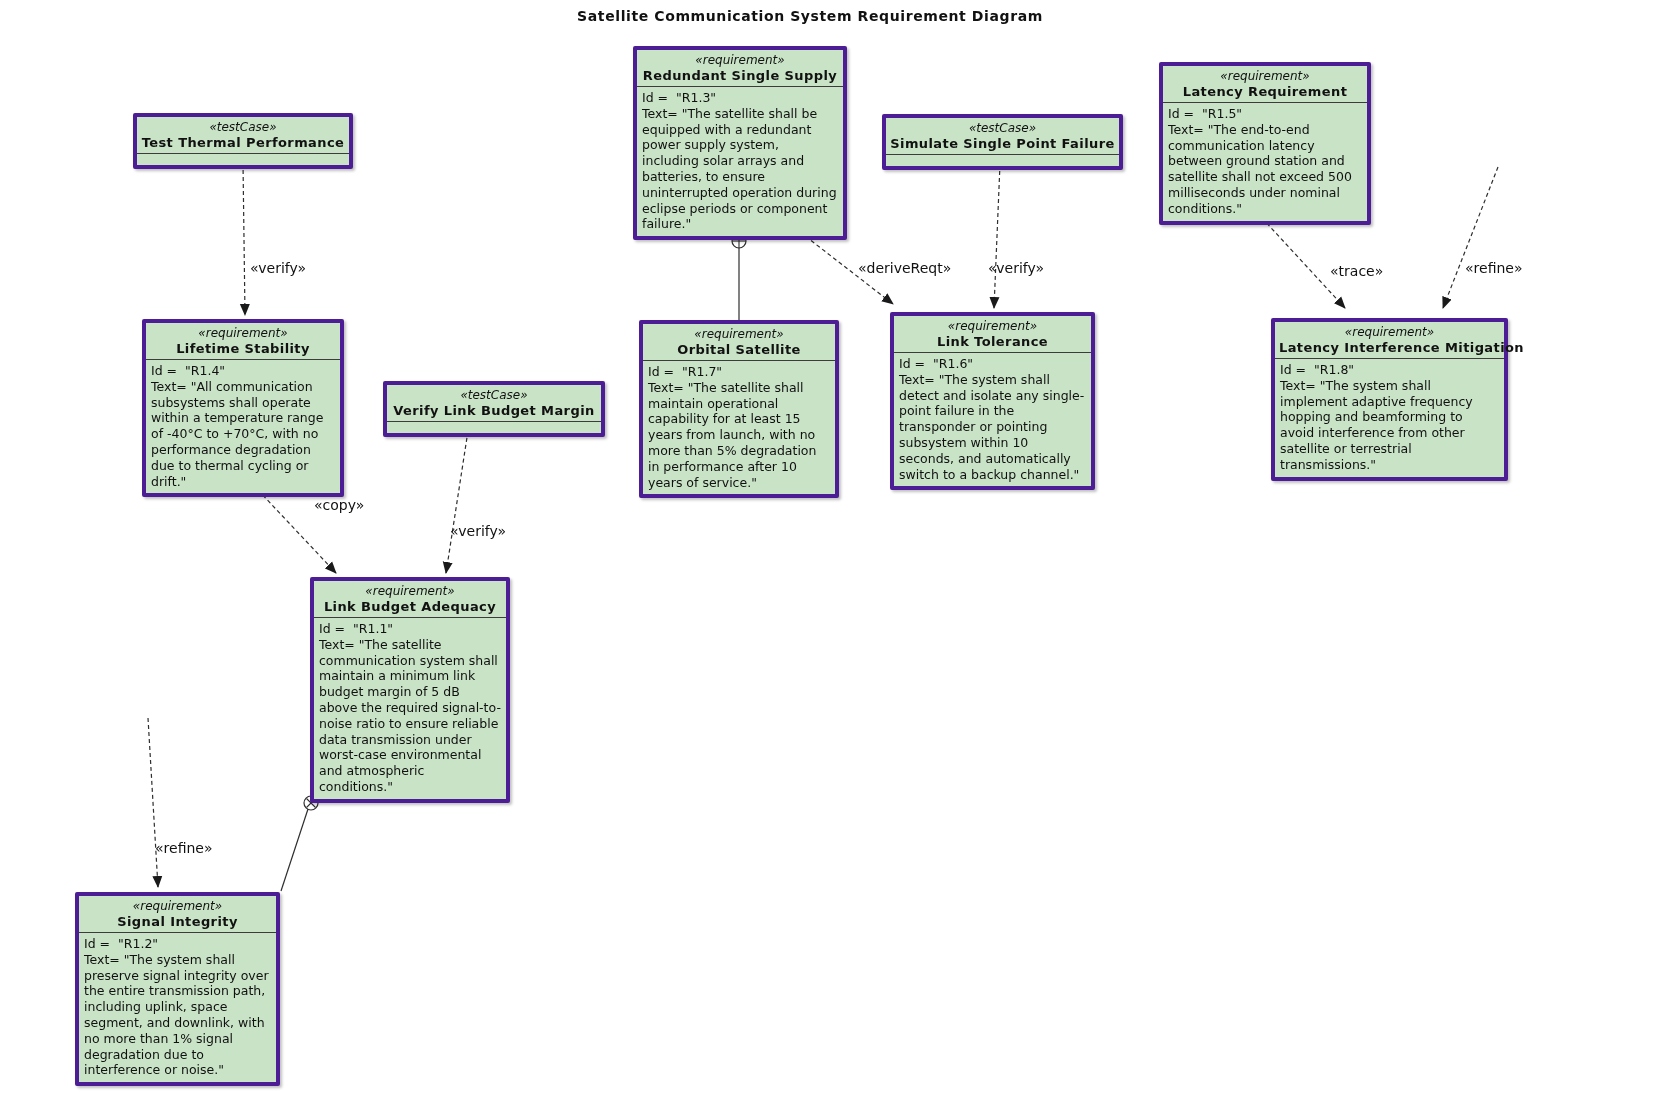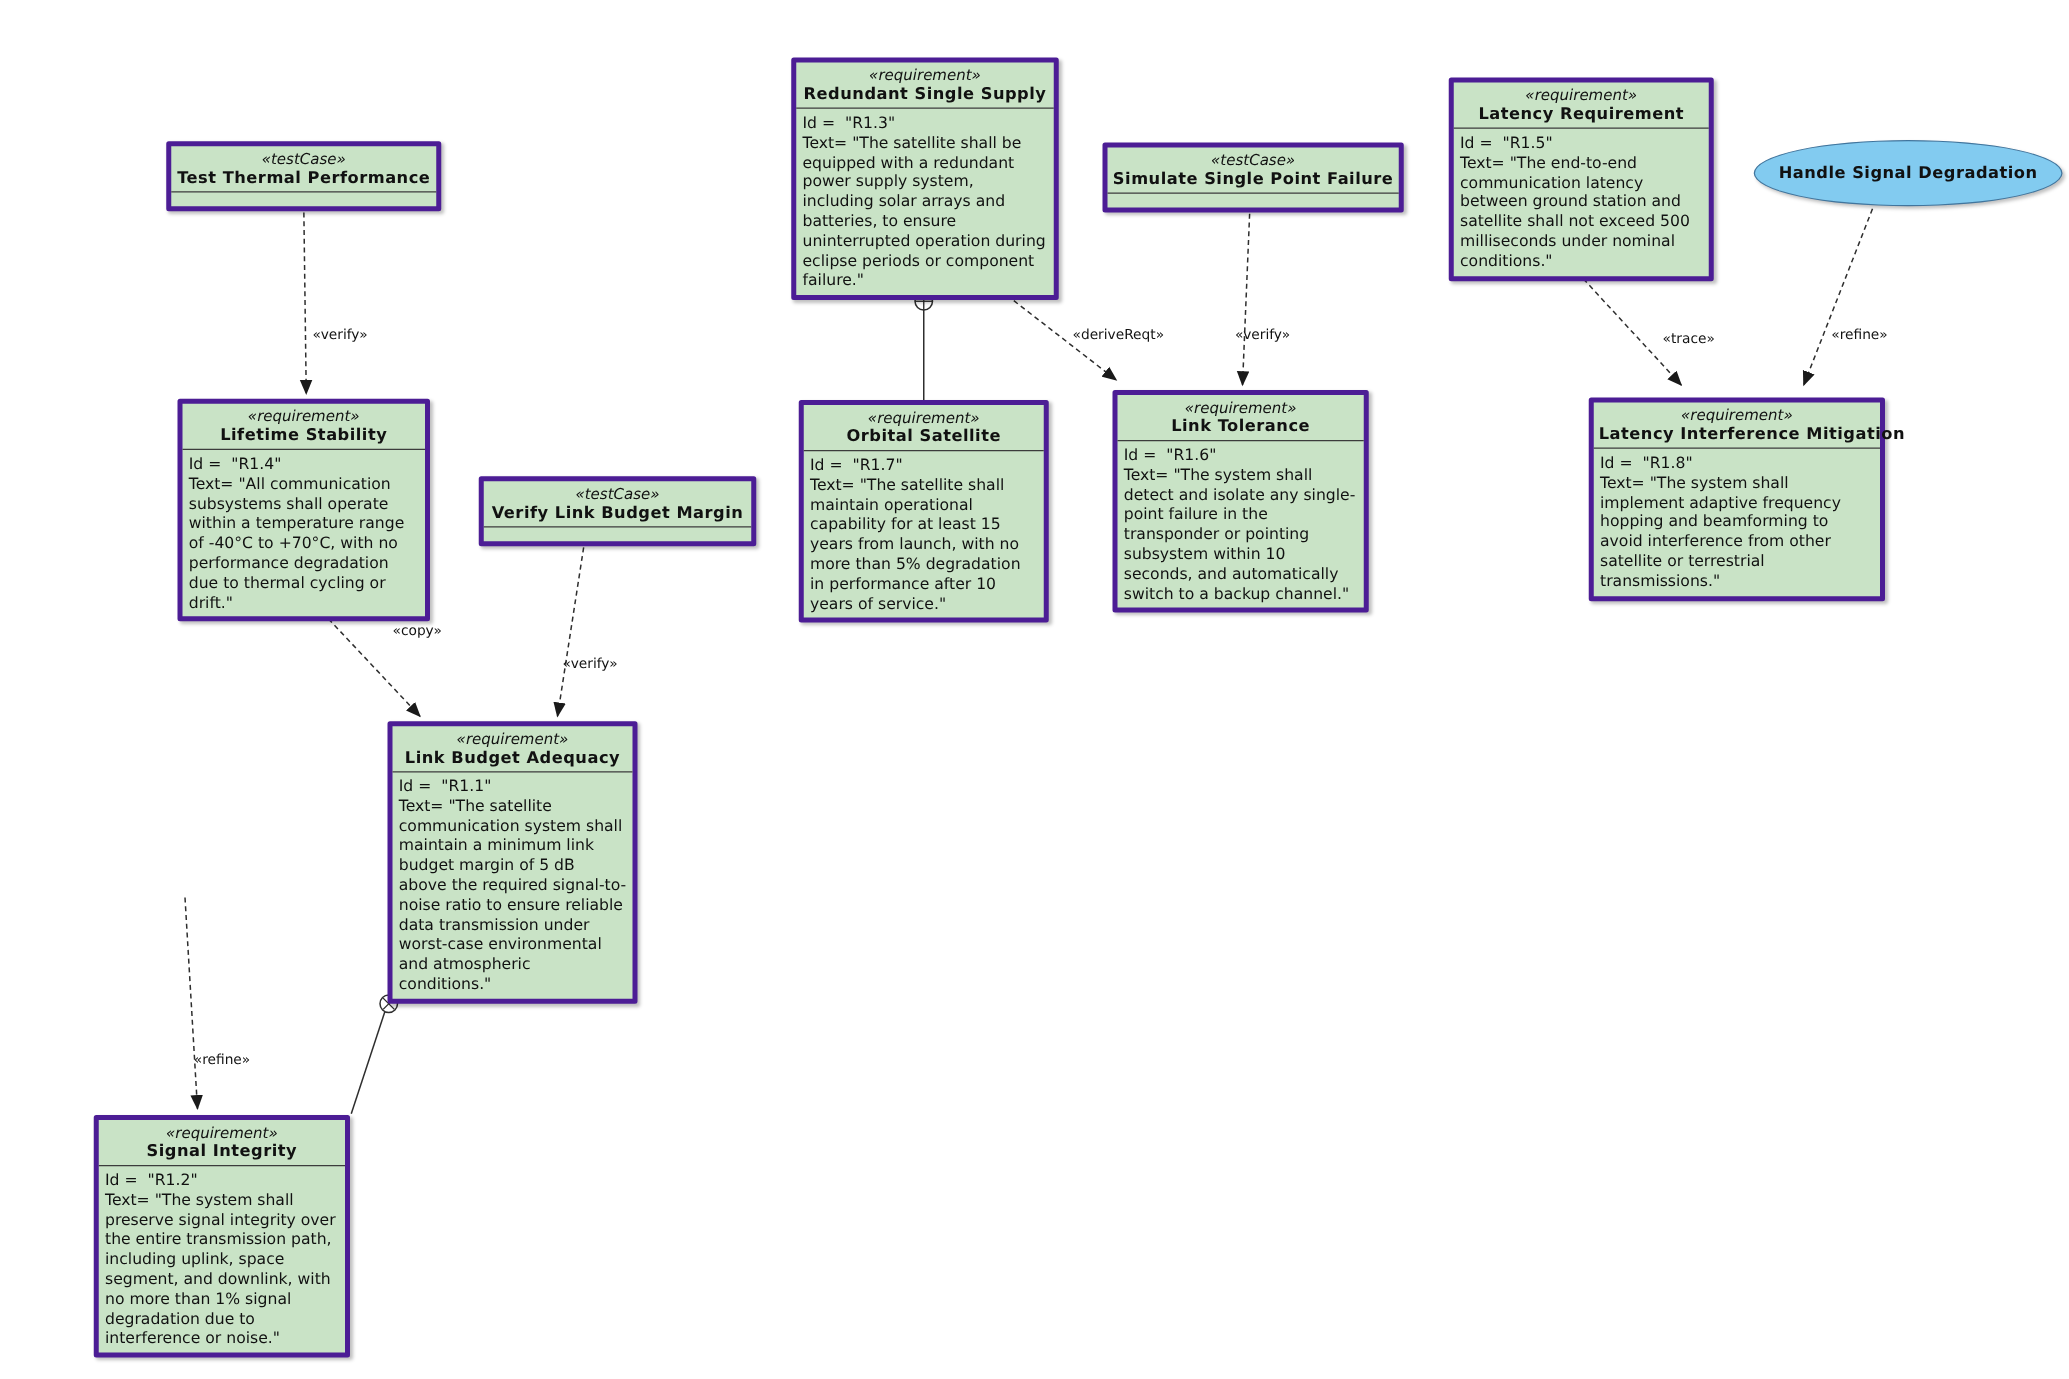--- a/index.html
+++ b/index.html
@@ -26,27 +26,28 @@
     font-size:12.5px; line-height:15.8px; text-align:left;
   }
   .idl { white-space:pre-wrap; }
   .empty-compartment { border-top:1px solid #3c3c3c; height:11px; }
   .usecase {
     position:absolute; background:#82cbf0; border:1.5px solid #41759d;
     border-radius:50%; display:flex; align-items:center; justify-content:center;
     font-weight:bold; font-size:13px; letter-spacing:0.4px; text-align:center;
     box-shadow:2px 2px 3px rgba(0,0,0,0.25); box-sizing:border-box;
   }
-  .edge-label { position:absolute; font-size:11px; line-height:14px; color:#111; }
+  .edge-label { position:absolute; font-size:14px; line-height:14px; color:#111; }
 </style>
 </head>
 <body>
 
 <div class="canvas">
 
+  <div class="diagram-title">Satellite Communication System Requirement Diagram</div>
 
   <svg class="edges" width="1655" height="1103" viewBox="0 0 1655 1103">
     <defs>
       <marker id="arw" markerWidth="13" markerHeight="11" refX="11" refY="5.5" orient="auto" markerUnits="userSpaceOnUse">
         <path d="M0,0.5 L12,5.5 L0,10.5 z" fill="#1a1a1a"></path>
       </marker>
     </defs>
     <g stroke="#2e2e2e" stroke-width="1.2" fill="none">
       <line x1="243" y1="163" x2="245" y2="315" stroke-dasharray="4 3" marker-end="url(#arw)"></line>
       <line x1="258" y1="490" x2="336" y2="573" stroke-dasharray="4 3" marker-end="url(#arw)"></line>
@@ -177,23 +178,20 @@
       <div class="st">«requirement»</div>
       <div class="nm">Signal Integrity</div>
     </div>
     <div class="bd">
       <div class="idl">Id =  "R1.2"</div>
       <div>Text= "The system shall preserve signal integrity over the entire transmission path, including uplink, space segment, and downlink, with no more than 1% signal degradation due to interference or noise."</div>
     </div>
   </div>
 
 
-  <div class="usecase" style="left:1403px; top:112px; width:247px; height:53px;">
-    <span>Handle Signal Degradation</span>
-  </div>
 
   <div class="edge-label" style="left:250px; top:261px;">«verify»</div>
   <div class="edge-label" style="left:314px; top:498px;">«copy»</div>
   <div class="edge-label" style="left:450px; top:524px;">«verify»</div>
   <div class="edge-label" style="left:858px; top:261px;">«deriveReqt»</div>
   <div class="edge-label" style="left:988px; top:261px;">«verify»</div>
   <div class="edge-label" style="left:1330px; top:264px;">«trace»</div>
   <div class="edge-label" style="left:1465px; top:261px;">«refine»</div>
   <div class="edge-label" style="left:155px; top:841px;">«refine»</div>
 

